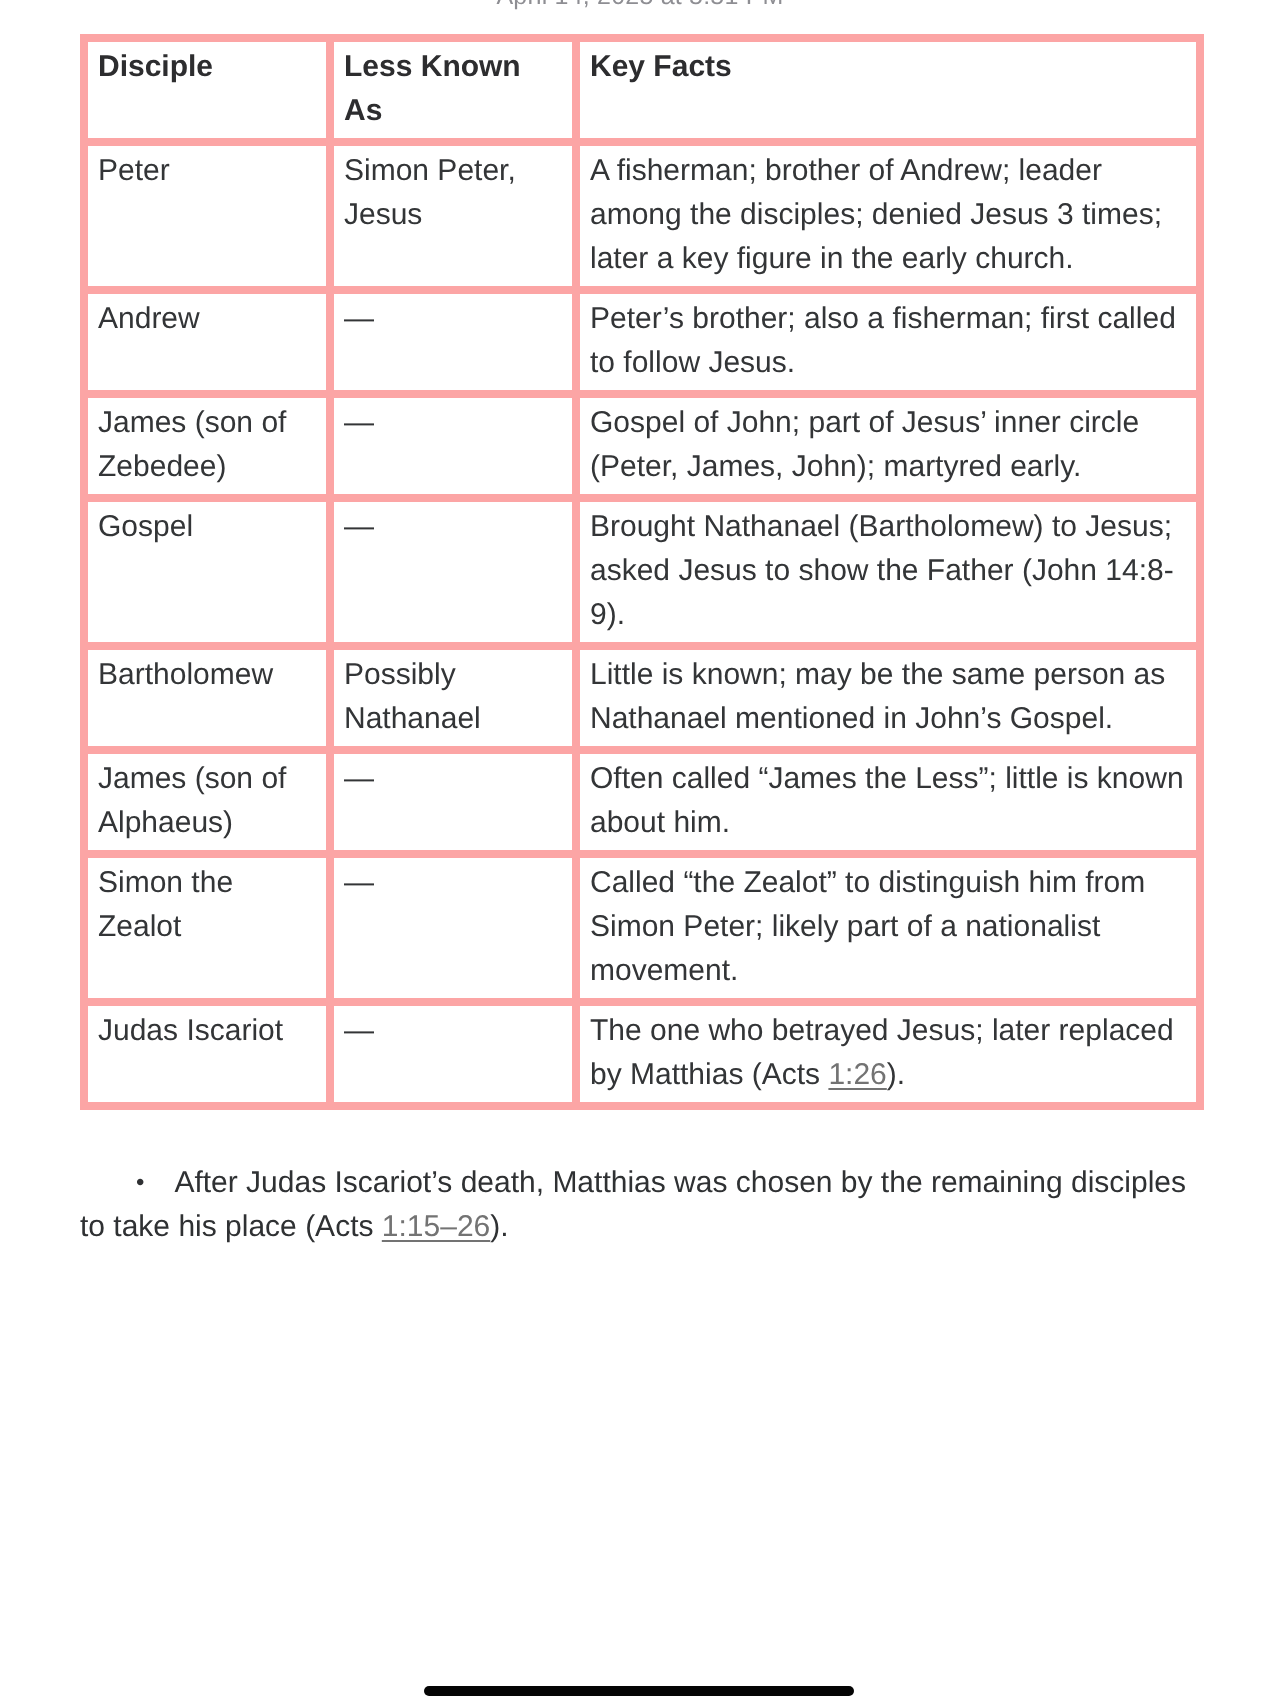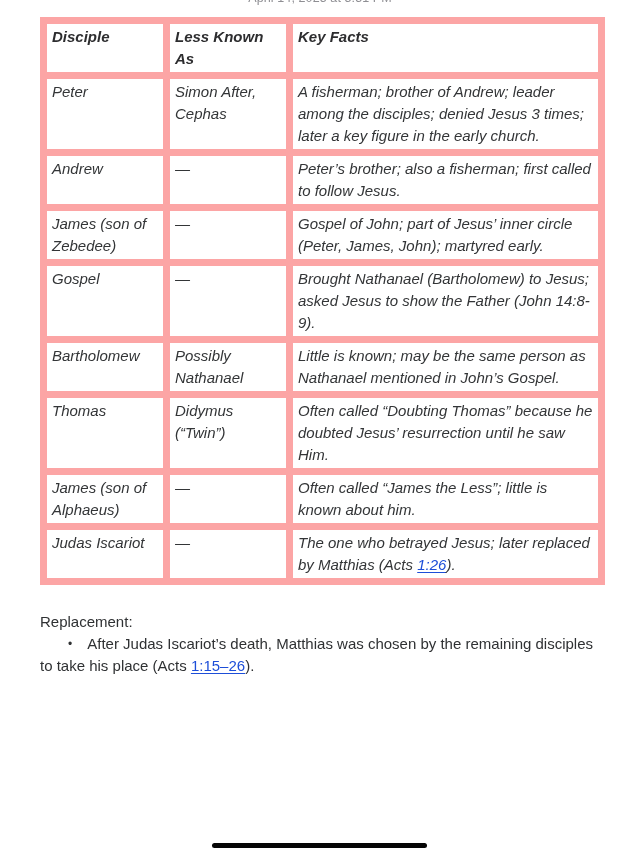--- a/index.html
+++ b/index.html
@@ -26,39 +26,38 @@
   }
   table.disciples {
     border-collapse: collapse;
     table-layout: fixed;
     width: 558px;
   }
   col.c1 { width: 123px; }
   col.c2 { width: 123px; }
   col.c3 { width: 312px; }
   th, td {
-    border: 7px solid #fca5a5;
+    border: 4px solid #fca5a5;
     vertical-align: top;
     text-align: left;
     padding: 2px 5px;
     font-size: 15px;
     line-height: 22px;
     font-weight: normal;
     color: #333537;
     word-wrap: break-word;
-    font-style: italic;
   }
   th {
     font-weight: 700;
     color: #2d2d2f;
     padding-top: 2px;
     padding-bottom: 2px;
   }
   .cell-link {
-    color: #1d4ed8;
+    color: #737373;
     text-decoration: underline;
     text-underline-offset: 2px;
     cursor: pointer;
   }
   .footer {
     margin-top: 26px;
     font-size: 15px;
     line-height: 21.5px;
     color: #2f3133;
     width: 558px;
@@ -97,21 +96,21 @@
     <thead>
       <tr>
         <th>Disciple</th>
         <th>Less Known As</th>
         <th>Key Facts</th>
       </tr>
     </thead>
     <tbody>
         <tr>
           <td>Peter</td>
-          <td>Simon After, Cephas</td>
+          <td>Simon Peter, Jesus</td>
           <td><span>A fisherman; brother of Andrew; leader among the disciples; denied Jesus 3 times; later a key figure in the early church.</span></td>
         </tr>
         <tr>
           <td>Andrew</td>
           <td>—</td>
           <td><span>Peter’s brother; also a fisherman; first called to follow Jesus.</span></td>
         </tr>
         <tr>
           <td>James (son of Zebedee)</td>
           <td>—</td>
@@ -121,39 +120,38 @@
           <td>Gospel</td>
           <td>—</td>
           <td><span>Brought Nathanael (Bartholomew) to Jesus; asked Jesus to show the Father (John 14:8-9).</span></td>
         </tr>
         <tr>
           <td>Bartholomew</td>
           <td>Possibly Nathanael</td>
           <td><span>Little is known; may be the same person as Nathanael mentioned in John’s Gospel.</span></td>
         </tr>
         <tr>
-          <td>Thomas</td>
-          <td>Didymus (“Twin”)</td>
-          <td><span>Often called “Doubting Thomas” because he doubted Jesus’ resurrection until he saw Him.</span></td>
-        </tr>
-        <tr>
           <td>James (son of Alphaeus)</td>
           <td>—</td>
           <td><span>Often called “James the Less”; little is known about him.</span></td>
+        </tr>
+        <tr>
+          <td>Simon the Zealot</td>
+          <td>—</td>
+          <td><span>Called “the Zealot” to distinguish him from Simon Peter; likely part of a nationalist movement.</span></td>
         </tr>
         <tr>
           <td>Judas Iscariot</td>
           <td>—</td>
           <td><span>The one who betrayed Jesus; later replaced by Matthias (Acts </span><span class="cell-link">1:26</span><span>).</span></td>
         </tr>
       </tbody>
   </table>
 
   <div class="footer">
-    <div>Replacement:</div>
     <div class="bullet-line">
       <span class="bullet-glyph">•</span><span id="bullet-text-container"><span>After Judas Iscariot’s death, Matthias was chosen by the remaining disciples to take his place (Acts </span><span class="cell-link">1:15–26</span><span>).</span></span>
     </div>
   </div>
 
 </div>
 
 <div class="home-indicator"></div>
 
 </body></html>

